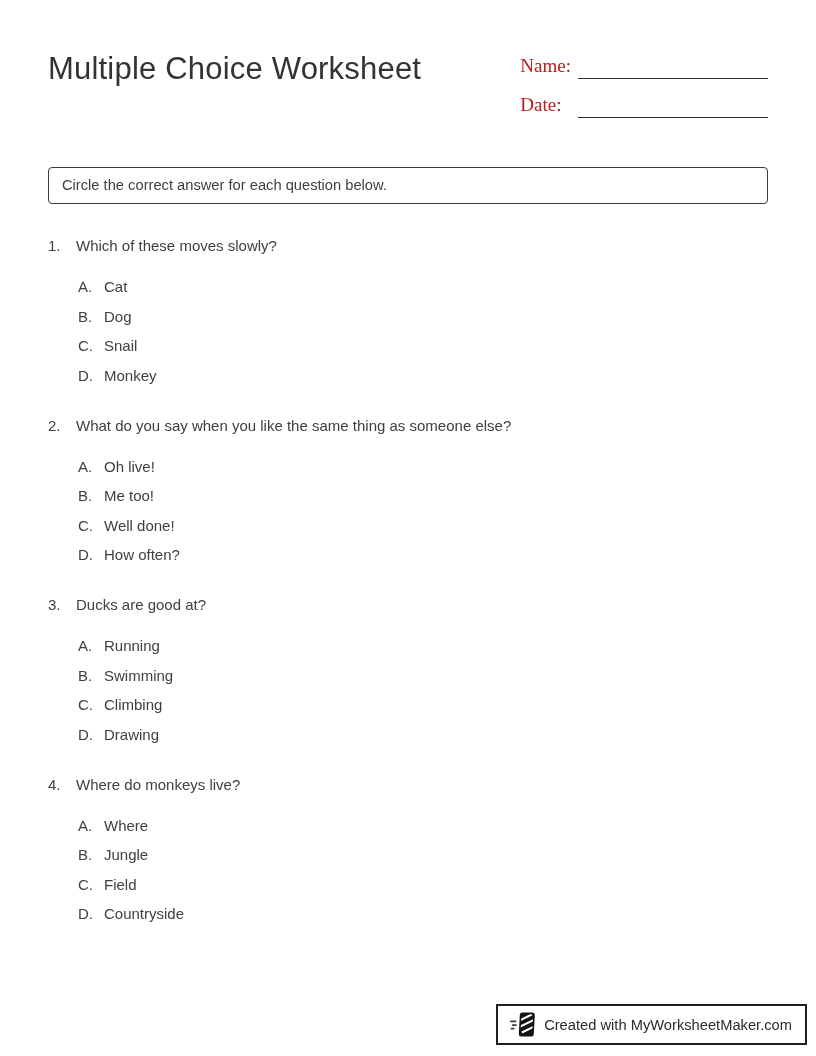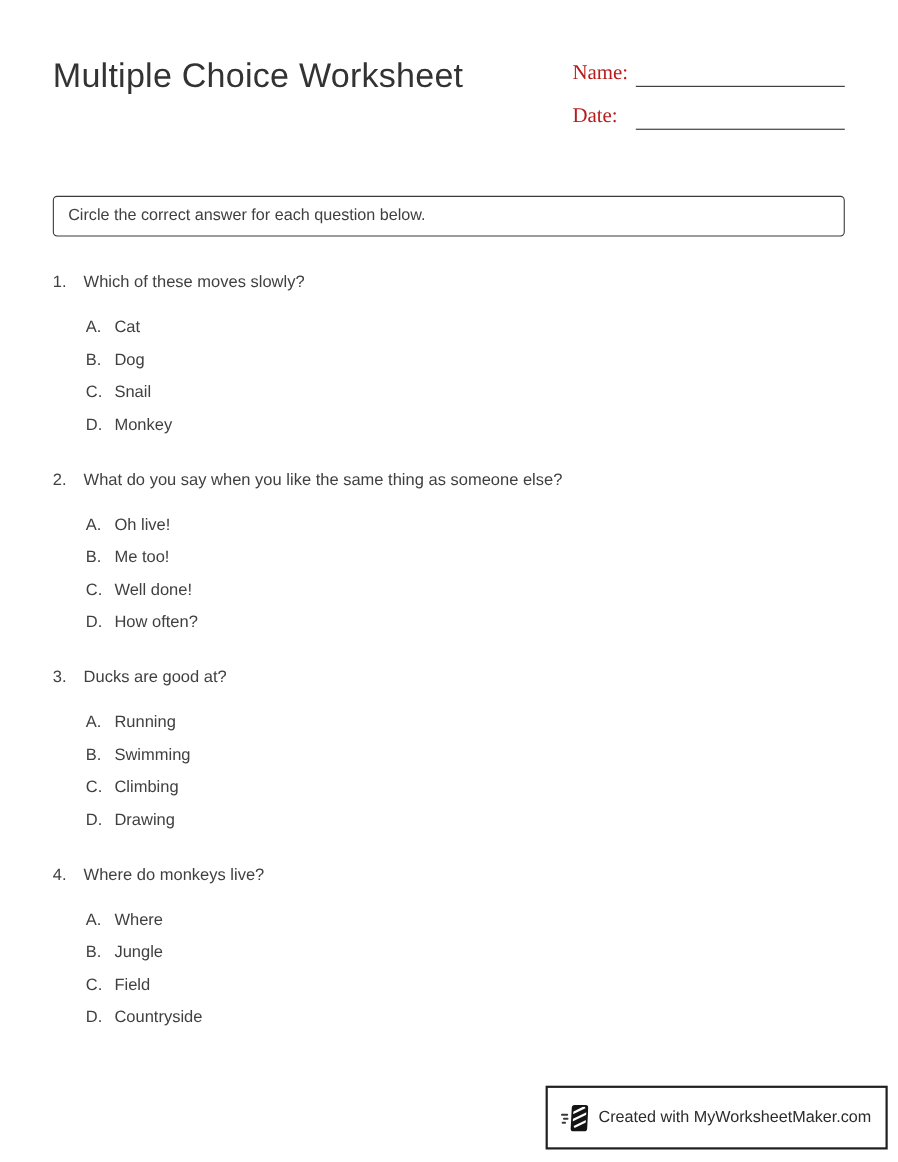--- a/index.html
+++ b/index.html
@@ -40,21 +40,21 @@
     width: 190px;
     margin-left: 7px;
     border-bottom: 1.7px solid #2e2e2e;
     height: 20px;
     position: relative;
     top: 7px;
   }
 
   
   .instruction-box {
-    margin-top: 48px;
+    margin-top: 37px;
     border: 1.7px solid #3a3a3a;
     border-radius: 4px;
     padding: 9px 13px 10px 13px;
     font-size: 14.7px;
     color: #3f3f3f;
   }
 
   
   .questions { margin-top: 32px; }
   .question-block + .question-block { margin-top: 30px; }
@@ -63,21 +63,21 @@
   .options { margin-top: 21px; margin-left: 30px; }
   .option-row { display: flex; font-size: 15px; line-height: 20px; color: #404040; }
   .option-row + .option-row { margin-top: 9.5px; }
   .opt-letter { width: 26px; flex: 0 0 26px; }
 
   
   .footer-badge {
     position: absolute;
     right: 9px;
     bottom: 11px;
-    height: 58px;
+    height: 41px;
     border: 2px solid #1f1f1f;
     display: flex;
     align-items: center;
     padding: 0 13px 0 12px;
     gap: 9px;
     font-size: 14.7px;
     color: #2b2b2b;
     background: #ffffff;
   }
   .logo-icon { display: inline-flex; }

